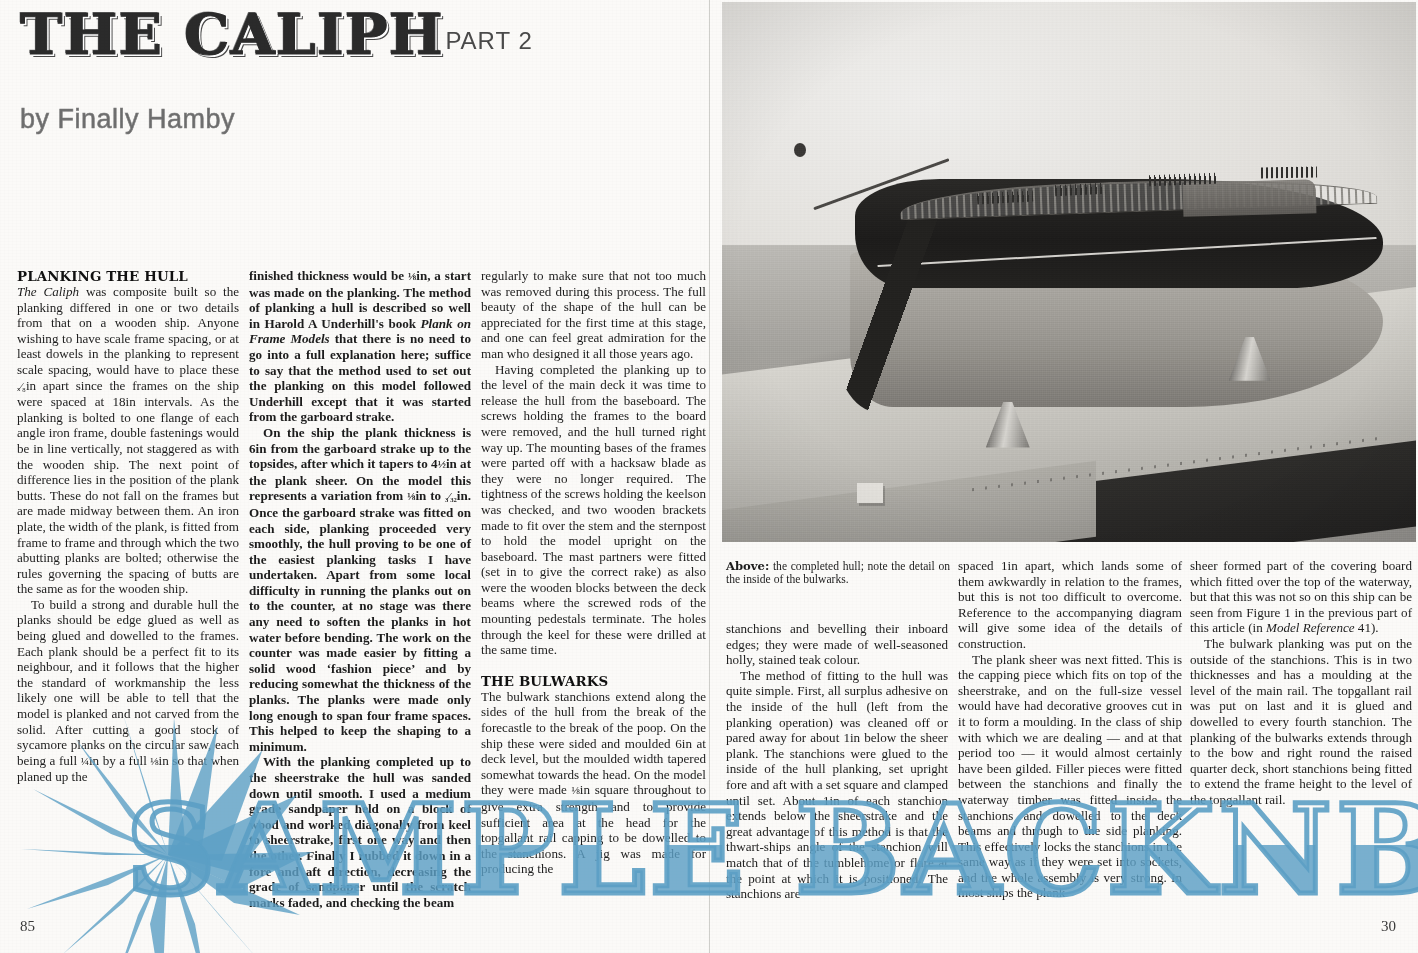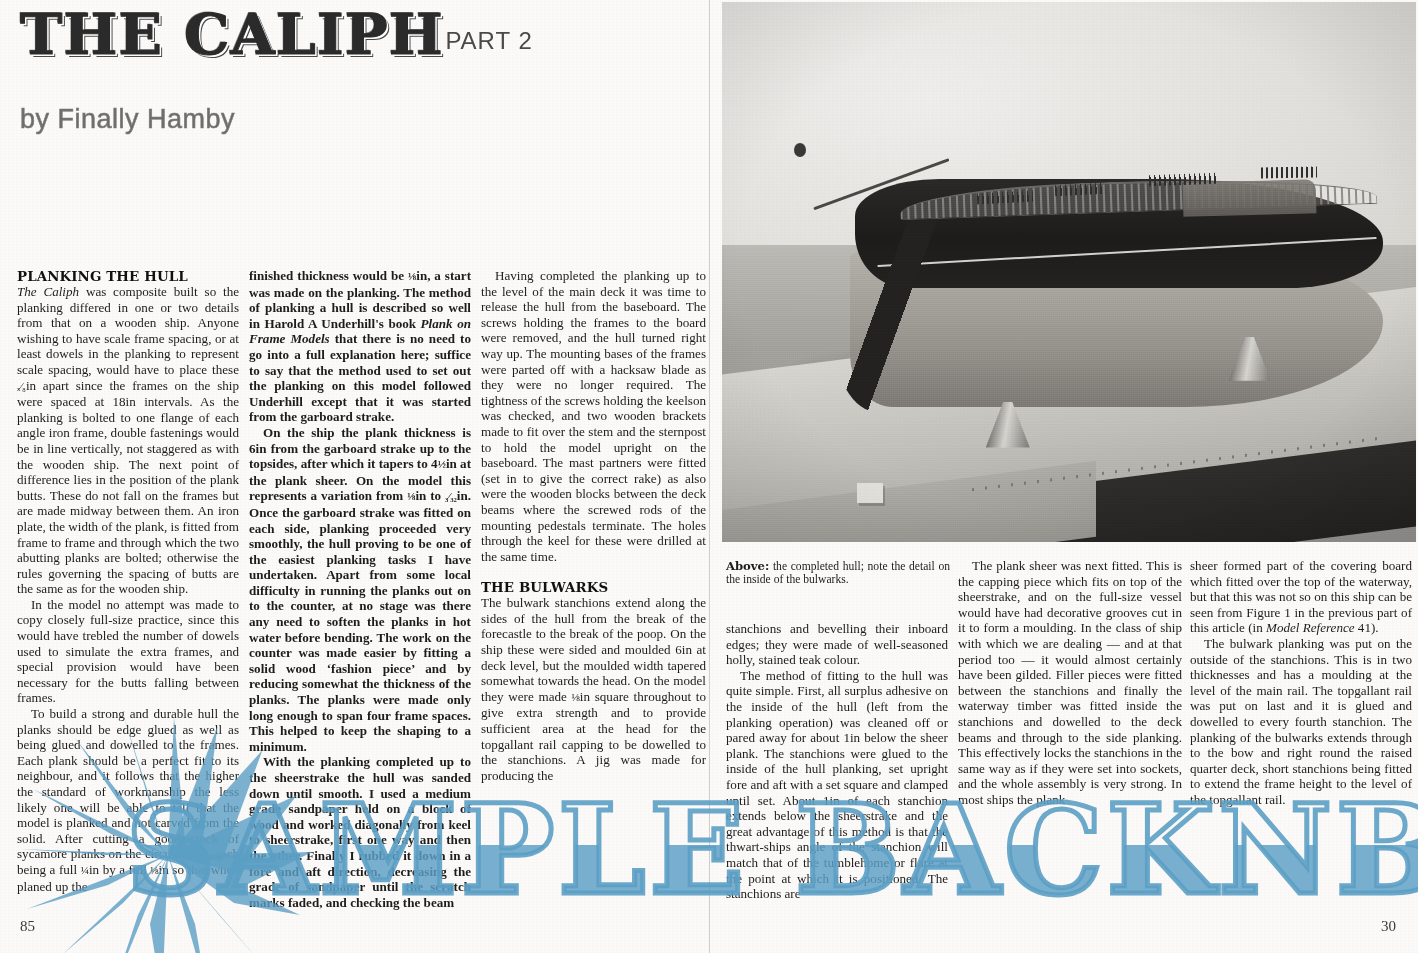--- a/index.html
+++ b/index.html
@@ -324,31 +324,31 @@
     <div class="title-row">
       <div id="title">THE CALIPH</div>
       <div id="part-label">PART 2</div>
     </div>
     <div id="byline">by Finally Hamby</div>
   </div>
 
   <div class="col" id="l-col1">
     <h3>PLANKING THE HULL</h3>
     <p><i>The Caliph</i> was composite built so the planking differed in one or two details from that on a wooden ship. Anyone wishing to have scale frame spacing, or at least dowels in the planking to represent scale spacing, would have to place these <span class="frac">ₓ⁄₈</span>in apart since the frames on the ship were spaced at 18in intervals. As the planking is bolted to one flange of each angle iron frame, double fastenings would be in line vertically, not staggered as with the wooden ship. The next point of difference lies in the position of the plank butts. These do not fall on the frames but are made midway between them. An iron plate, the width of the plank, is fitted from frame to frame and through which the two abutting planks are bolted; otherwise the rules governing the spacing of butts are the same as for the wooden ship.</p>
-    <p class="indent">In the model no attempt was made to copy closely full-size practice, since this would have trebled the number of dowels used to simulate the extra frames, and special provision would have been necessary for the butts falling between frames.</p>
     <p class="indent">To build a strong and durable hull the planks should be edge glued as well as being glued and dowelled to the frames. Each plank should be a perfect fit to its neighbour, and it follows that the higher the standard of workmanship the less likely one will be able to tell that the model is planked and not carved from the solid. After cutting a good stock of sycamore planks on the circular saw, each being a full <span class="frac">¼</span>in by a full <span class="frac">⅛</span>in so that when planed up the</p>
   </div>
 
   <div class="col" id="l-col2">
     <p>finished thickness would be <span class="frac">⅛</span>in, a start was made on the planking. The method of planking a hull is described so well in Harold A Underhill's book <i>Plank on Frame Models</i> that there is no need to go into a full explanation here; suffice to say that the method used to set out the planking on this model followed Underhill except that it was started from the garboard strake.</p>
     <p class="indent">On the ship the plank thickness is 6in from the garboard strake up to the topsides, after which it tapers to 4<span class="frac">½</span>in at the plank sheer. On the model this represents a variation from <span class="frac">⅛</span>in to <span class="frac">₃⁄₃₂</span>in. Once the garboard strake was fitted on each side, planking proceeded very smoothly, the hull proving to be one of the easiest planking tasks I have undertaken. Apart from some local difficulty in running the planks out on to the counter, at no stage was there any need to soften the planks in hot water before bending. The work on the counter was made easier by fitting a solid wood ‘fashion piece’ and by reducing somewhat the thickness of the planks. The planks were made only long enough to span four frame spaces. This helped to keep the shaping to a minimum.</p>
     <p class="indent">With the planking completed up to the sheerstrake the hull was sanded down until smooth. I used a medium grade sandpaper held on a block of wood and worked diagonally from keel to sheerstrake, first one way and then the other. Finally I rubbed it down in a fore and aft direction, decreasing the grade of sandpaper until the scratch marks faded, and checking the beam</p>
   </div>
 
   <div class="col" id="l-col3">
+    <p>regularly to make sure that not too much was removed during this process. The full beauty of the shape of the hull can be appreciated for the first time at this stage, and one can feel great admiration for the man who designed it all those years ago.</p>
     <p class="indent">Having completed the planking up to the level of the main deck it was time to release the hull from the baseboard. The screws holding the frames to the board were removed, and the hull turned right way up. The mounting bases of the frames were parted off with a hacksaw blade as they were no longer required. The tightness of the screws holding the keelson was checked, and two wooden brackets made to fit over the stem and the sternpost to hold the model upright on the baseboard. The mast partners were fitted (set in to give the correct rake) as also were the wooden blocks between the deck beams where the screwed rods of the mounting pedestals terminate. The holes through the keel for these were drilled at the same time.</p>
     <h3 class="spaced">THE BULWARKS</h3>
     <p>The bulwark stanchions extend along the sides of the hull from the break of the forecastle to the break of the poop. On the ship these were sided and moulded 6in at deck level, but the moulded width tapered somewhat towards the head. On the model they were made <span class="frac">⅛</span>in square throughout to give extra strength and to provide sufficient area at the head for the topgallant rail capping to be dowelled to the stanchions. A jig was made for producing the</p>
   </div>
 
   <div id="photo-wrap">
     <div id="photo">
       <div class="sky"></div>
       <div class="bg-floor"></div>
       <div class="shadow-cast"></div>
@@ -384,20 +384,21 @@
   <div id="caption">
     <b>Above:</b><span> the completed hull; note the detail on the inside of the bulwarks.</span>
   </div>
 
   <div class="col" id="r-col1">
     <p>stanchions and bevelling their inboard edges; they were made of well-seasoned holly, stained teak colour.</p>
     <p class="indent">The method of fitting to the hull was quite simple. First, all surplus adhesive on the inside of the hull (left from the planking operation) was cleaned off or pared away for about 1in below the sheer plank. The stanchions were glued to the inside of the hull planking, set upright fore and aft with a set square and clamped until set. About 1in of each stanchion extends below the sheerstrake and the great advantage of this method is that the thwart-ships angle of the stanchion will match that of the tumblehome or flare at the point at which it is positioned. The stanchions are</p>
   </div>
 
   <div class="col" id="r-col2">
+    <p>spaced 1in apart, which lands some of them awkwardly in relation to the frames, but this is not too difficult to overcome. Reference to the accompanying diagram will give some idea of the details of construction.</p>
     <p class="indent">The plank sheer was next fitted. This is the capping piece which fits on top of the sheerstrake, and on the full-size vessel would have had decorative grooves cut in it to form a moulding. In the class of ship with which we are dealing — and at that period too — it would almost certainly have been gilded. Filler pieces were fitted between the stanchions and finally the waterway timber was fitted inside the stanchions and dowelled to the deck beams and through to the side planking. This effectively locks the stanchions in the same way as if they were set into sockets, and the whole assembly is very strong. In most ships the plank</p>
   </div>
 
   <div class="col" id="r-col3">
     <p>sheer formed part of the covering board which fitted over the top of the waterway, but that this was not so on this ship can be seen from Figure 1 in the previous part of this article (in <i>Model Reference</i> 41).</p>
     <p class="indent">The bulwark planking was put on the outside of the stanchions. This is in two thicknesses and has a moulding at the level of the main rail. The topgallant rail was put on last and it is glued and dowelled to every fourth stanchion. The planking of the bulwarks extends through to the bow and right round the raised quarter deck, short stanchions being fitted to extend the frame height to the level of the topgallant rail.</p>
   </div>
 
   <div class="folio" id="folio-left">85</div>
   <div class="folio" id="folio-right">30</div>

